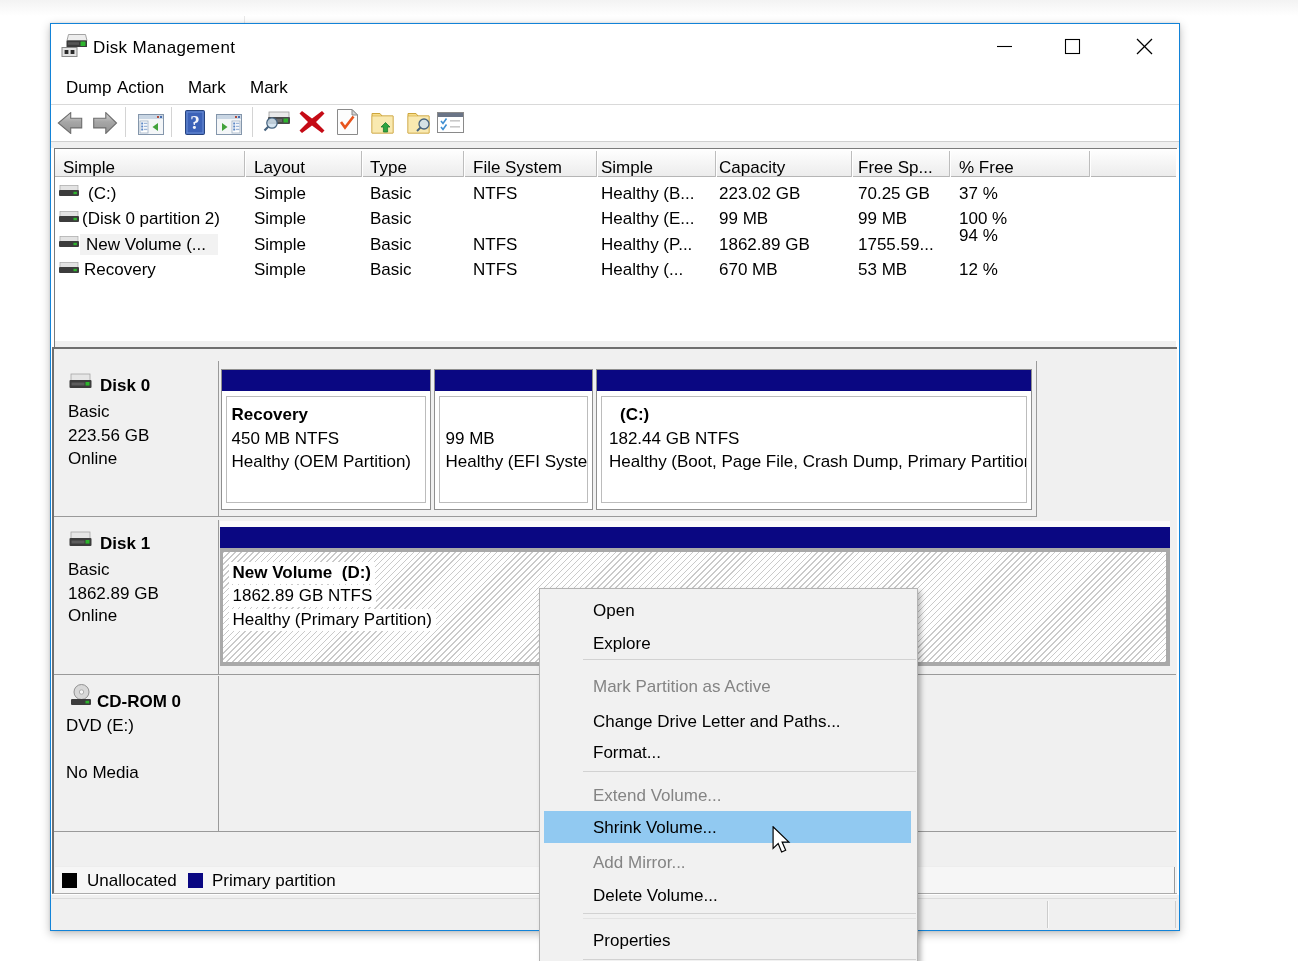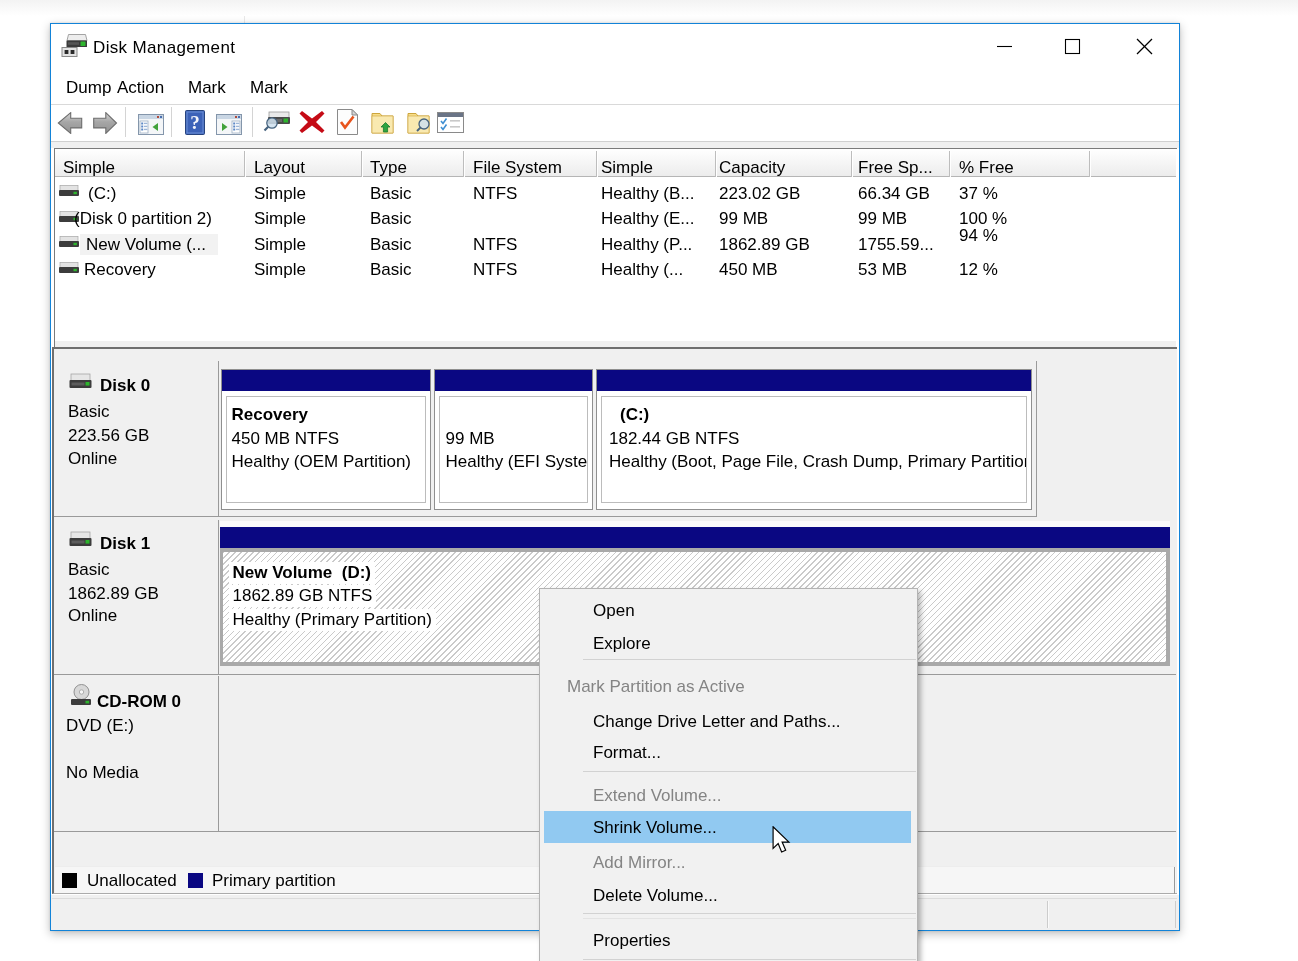--- a/index.html
+++ b/index.html
@@ -193,24 +193,24 @@
     <rect x="0" y="5" width="20" height="6" rx="1" fill="#3c3c3c"></rect>
     <rect x="14.5" y="6.8" width="3.4" height="2.4" fill="#2db52d"></rect>
   </svg>
 
   <div class="t" style="left:88px;top:184.5px">(C:)</div>
   <div class="t" style="left:254px;top:184.5px">Simple</div>
   <div class="t" style="left:370px;top:184.5px">Basic</div>
   <div class="t" style="left:473px;top:184.5px">NTFS</div>
   <div class="t" style="left:601px;top:184.5px">Healthy (B...</div>
   <div class="t" style="left:719px;top:184.5px">223.02 GB</div>
-  <div class="t" style="left:858px;top:184.5px">66.34 GB</div>
+  <div class="t" style="left:858px;top:184.5px">70.25 GB</div>
   <div class="t" style="left:959px;top:184.5px">37 %</div>
 
-  <div class="t" style="left:74px;top:210px">(Disk 0 partition 2)</div>
+  <div class="t" style="left:82px;top:210px">(Disk 0 partition 2)</div>
   <div class="t" style="left:254px;top:210px">Simple</div>
   <div class="t" style="left:370px;top:210px">Basic</div>
   <div class="t" style="left:601px;top:210px">Healthy (E...</div>
   <div class="t" style="left:719px;top:210px">99 MB</div>
   <div class="t" style="left:858px;top:210px">99 MB</div>
   <div class="t" style="left:959px;top:210px">100 %</div>
 
   <div class="t" style="left:86px;top:235.5px">New Volume (...</div>
   <div class="t" style="left:254px;top:235.5px">Simple</div>
   <div class="t" style="left:370px;top:235.5px">Basic</div>
@@ -218,21 +218,21 @@
   <div class="t" style="left:601px;top:235.5px">Healthy (P...</div>
   <div class="t" style="left:719px;top:235.5px">1862.89 GB</div>
   <div class="t" style="left:858px;top:235.5px">1755.59...</div>
   <div class="t" style="left:959px;top:227px">94 %</div>
 
   <div class="t" style="left:84px;top:261px">Recovery</div>
   <div class="t" style="left:254px;top:261px">Simple</div>
   <div class="t" style="left:370px;top:261px">Basic</div>
   <div class="t" style="left:473px;top:261px">NTFS</div>
   <div class="t" style="left:601px;top:261px">Healthy (...</div>
-  <div class="t" style="left:719px;top:261px">450 MB</div>
+  <div class="t" style="left:719px;top:261px">670 MB</div>
   <div class="t" style="left:858px;top:261px">53 MB</div>
   <div class="t" style="left:959px;top:261px">12 %</div>
 </div>
 
 <div class="abs" style="left:55px;top:341px;width:1121px;height:7px;background:#f0f0f0"></div>
 <div class="abs" style="left:52px;top:347px;width:1125px;height:547px;border-left:2px solid #6f6f6f;border-top:2px solid #6f6f6f;border-bottom:1px solid #ababab;background:#f0f0f0"></div>
 
 <div id="graph">
 
   <div class="abs" style="left:218px;top:361px;width:1px;height:156px;background:#9a9a9a"></div>
@@ -323,21 +323,21 @@
 <div class="abs" style="left:1047px;top:901px;width:1px;height:27px;background:#cccccc"></div>
 <div class="abs" style="left:1048px;top:901px;width:1px;height:27px;background:#fafafa"></div>
 <div class="abs" style="left:1175px;top:901px;width:1px;height:27px;background:#cccccc"></div>
 
 <div id="menu">
   <div class="abs" style="left:539px;top:588px;width:379px;height:382px;background:#f1f1f1;border:1px solid #b3b3b3;box-shadow:3px 3px 5px rgba(0,0,0,0.28)"></div>
   <div class="abs" style="left:544px;top:811.2px;width:367px;height:32.3px;background:#91c9f1"></div>
   <div class="t" style="left:593px;top:602.3px">Open</div>
   <div class="t" style="left:593px;top:635.3px">Explore</div>
   <div class="abs" style="left:583px;top:658.5px;width:333px;height:1px;background:#d2d2d2"></div>
-  <div class="t g" style="left:567px;top:677.8px">Mark Partition as Active</div>
+  <div class="t g" style="left:593px;top:677.8px">Mark Partition as Active</div>
   <div class="t" style="left:593px;top:712.9px">Change Drive Letter and Paths...</div>
   <div class="t" style="left:593px;top:743.5px">Format...</div>
   <div class="abs" style="left:583px;top:771px;width:333px;height:1px;background:#d2d2d2"></div>
   <div class="t g" style="left:593px;top:787.2px">Extend Volume...</div>
   <div class="t" style="left:593px;top:818.9px">Shrink Volume...</div>
   <div class="t g" style="left:593px;top:854.1px">Add Mirror...</div>
   <div class="t" style="left:593px;top:887.2px">Delete Volume...</div>
   <div class="abs" style="left:583px;top:913.3px;width:333px;height:1px;background:#d2d2d2"></div>
   <div class="abs" style="left:583px;top:918.3px;width:333px;height:1px;background:#e3e3e3"></div>
   <div class="t" style="left:593px;top:931.5px">Properties</div>

